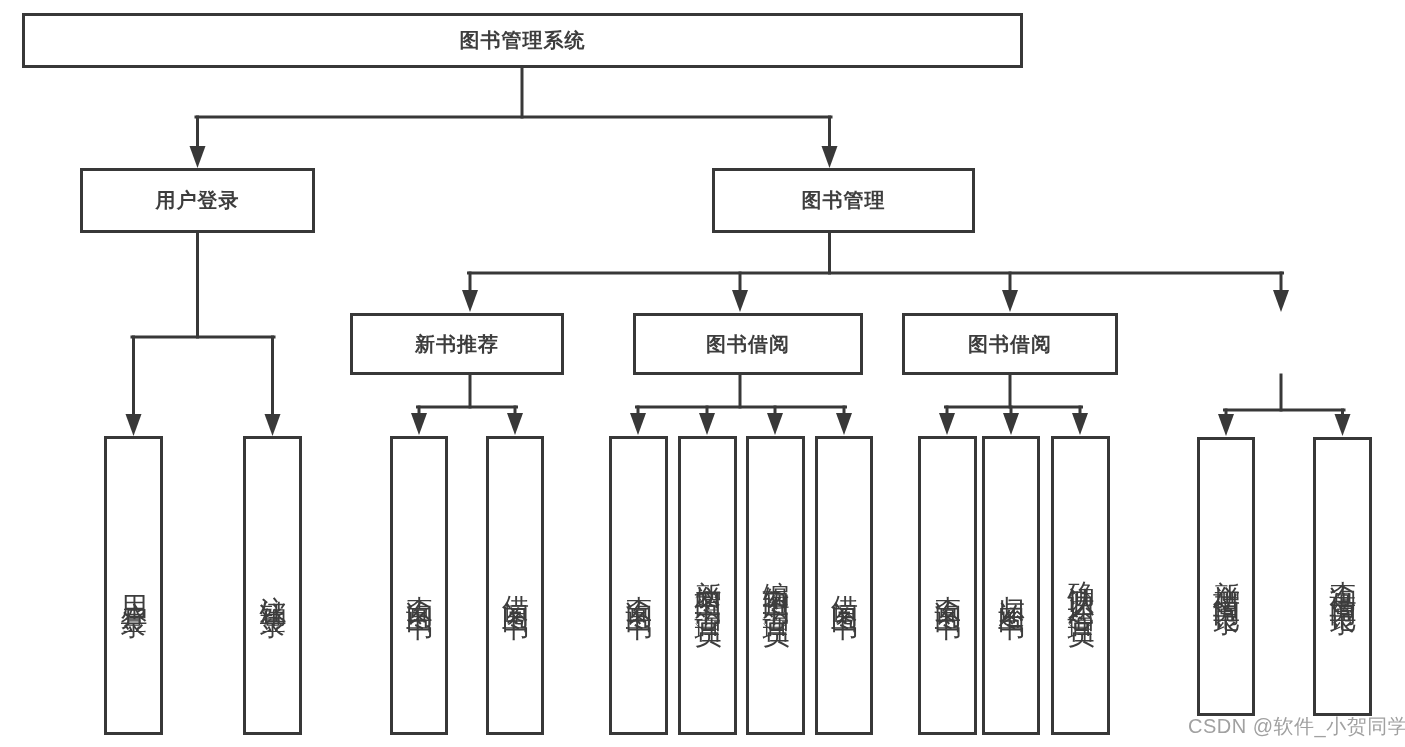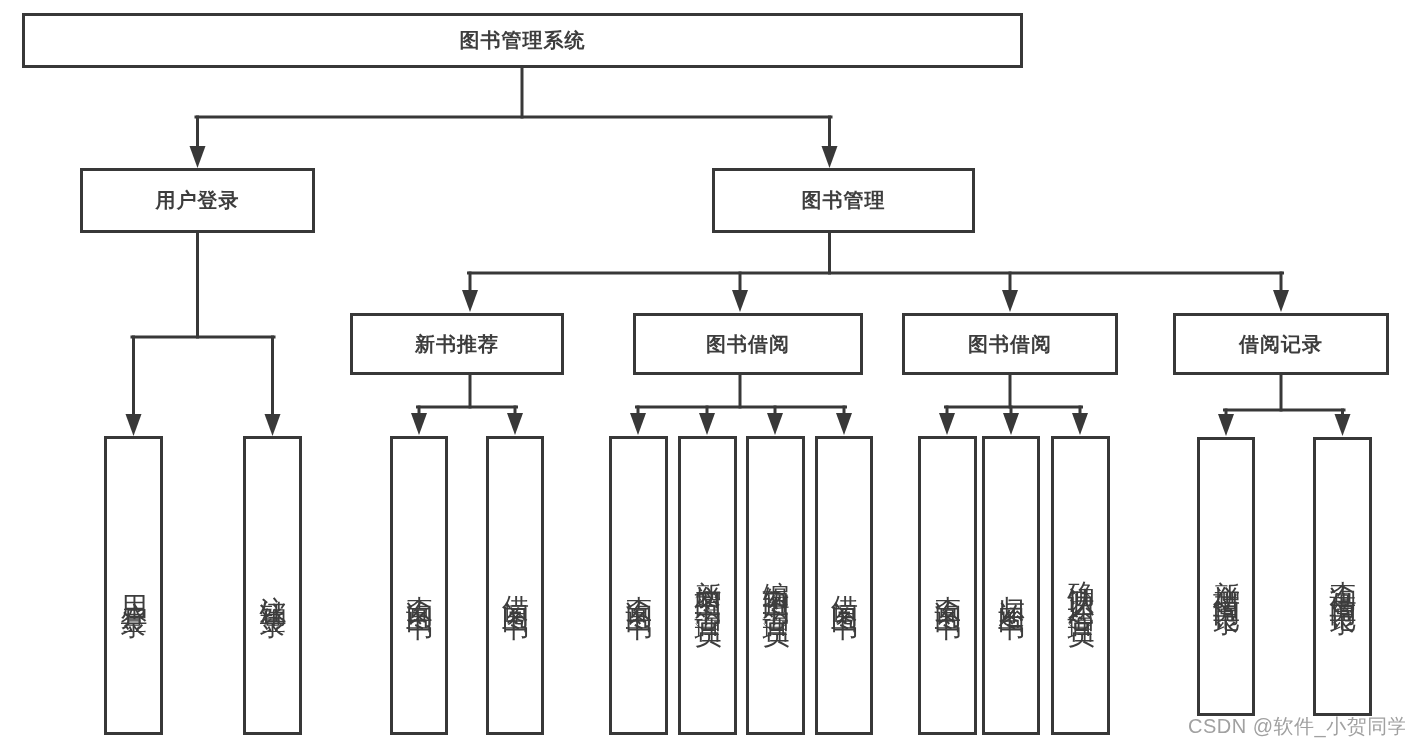--- a/index.html
+++ b/index.html
@@ -104,23 +104,20 @@
 
   <div class="box h" style="left:350px;top:313px;width:214px;height:62px">
     <span>新书推荐</span>
   </div>
   <div class="box h" style="left:633px;top:313px;width:230px;height:62px">
     <span>图书借阅</span>
   </div>
   <div class="box h" style="left:902px;top:313px;width:216px;height:62px">
     <span>图书借阅</span>
   </div>
-  <div class="box h" style="left:1173px;top:313px;width:216px;height:62px">
-    <span>借阅记录</span>
-  </div>
 
   <div class="box" style="left:104px;top:436px;width:59px;height:299px">
     <span class="vtext">用户登录</span>
   </div>
   <div class="box" style="left:243px;top:436px;width:59px;height:299px">
     <span class="vtext">注销登录</span>
   </div>
 
   <div class="box" style="left:390px;top:436px;width:58px;height:299px">
     <span class="vtext">查询图书</span>

